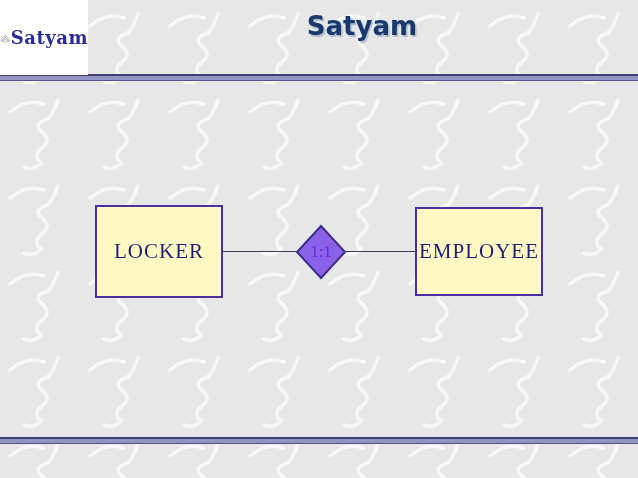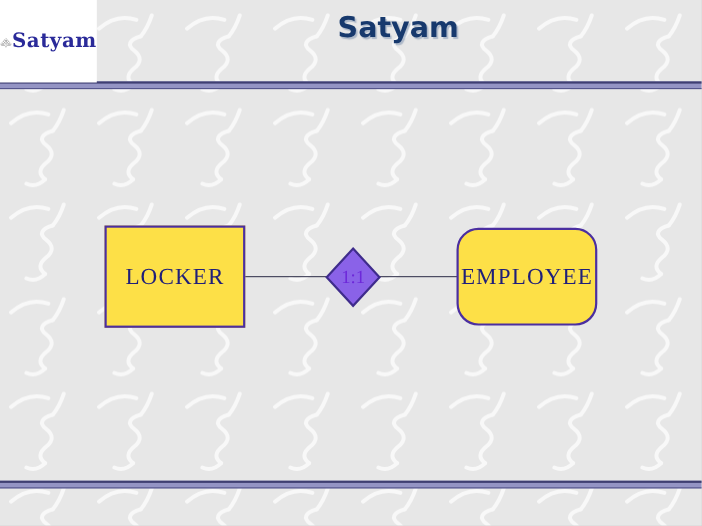--- a/index.html
+++ b/index.html
@@ -38,27 +38,27 @@
     background:#9494c4;
     border-top:2px solid #3f3f72; border-bottom:1px solid #55558c;
     z-index:2;
   }
   .separator.header { top:74px; }
   .separator.footer { top:437px; }
 
   
   .entity {
     position:absolute; z-index:2;
-    background:#fde047; border:2px solid #4b2fa0;
+    background:#fef9c3; border:2px solid #4b2fa0;
     display:flex; align-items:center; justify-content:center;
     font-family:"Liberation Serif", serif; font-size:21px;
     color:#1f1f7a; letter-spacing:1px;
   }
   .entity.locker   { left:95px;  top:205px; width:124px; height:89px; }
-  .entity.employee { left:415px; top:207px; width:124px; height:85px;border-radius:20px; }
+  .entity.employee { left:415px; top:207px; width:124px; height:85px; }
 
   .connector {
     position:absolute; left:221px; top:251px; width:196px; height:1px;
     background:#3c3c55; z-index:1;
   }
   .diamond-wrap { position:absolute; left:295px; top:224px; width:52px; height:56px; z-index:2; }
   .diamond-wrap svg { display:block; }
   .diamond-label {
     position:absolute; left:0; top:0; width:52px; height:56px;
     display:flex; align-items:center; justify-content:center;

